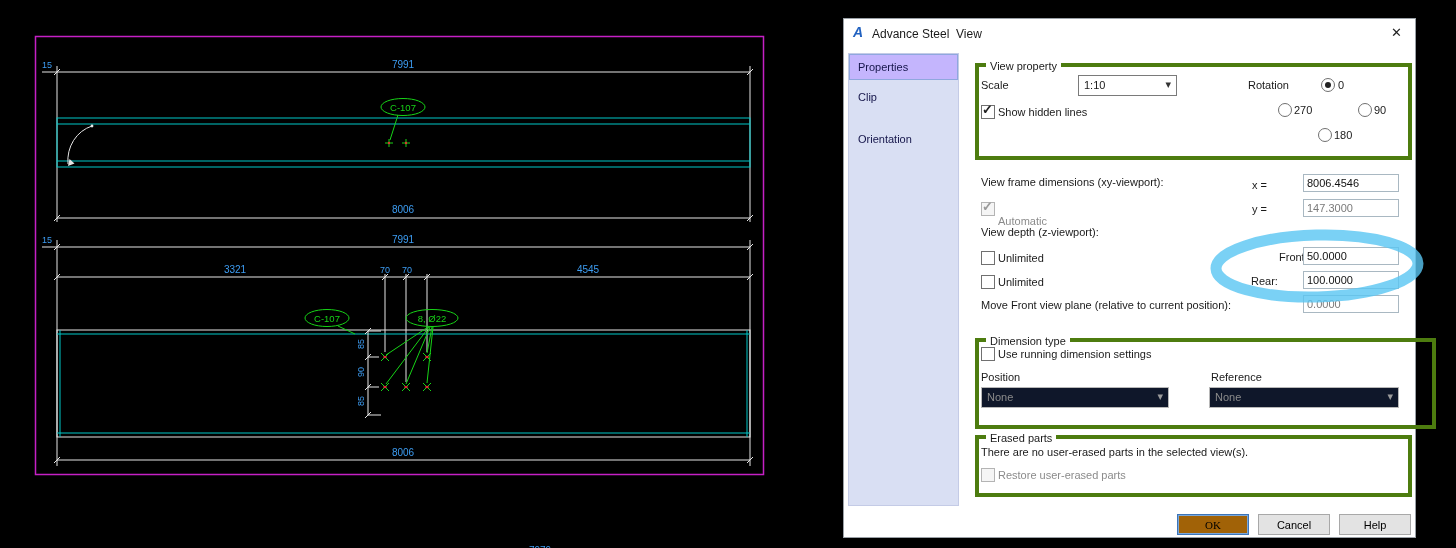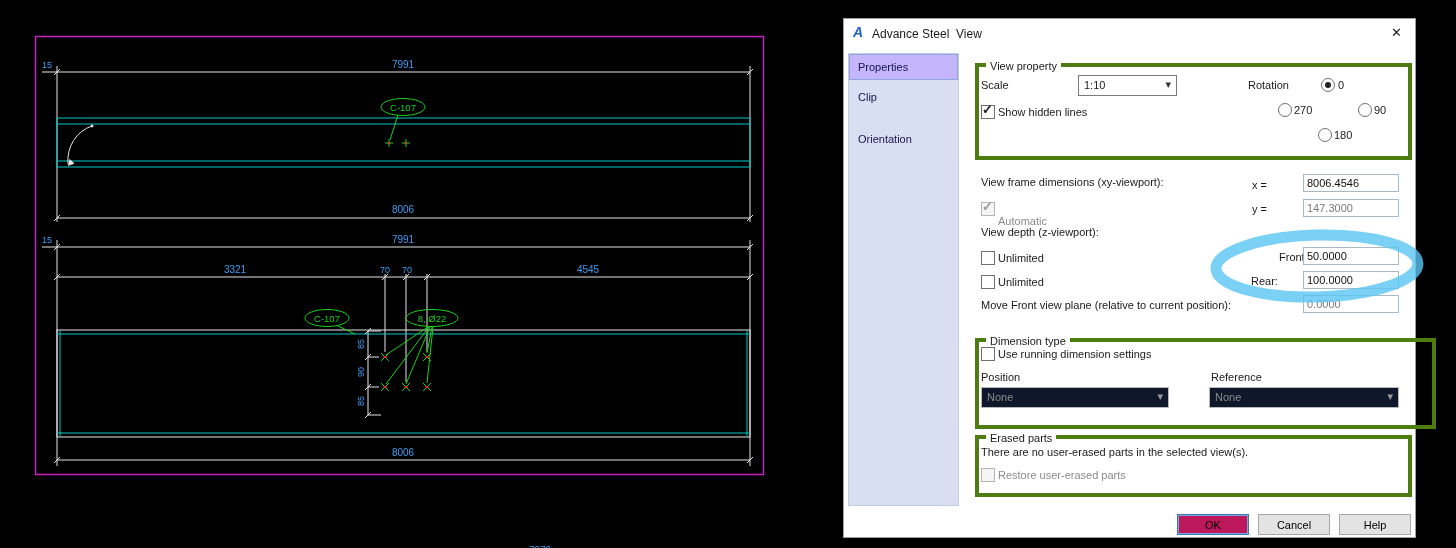--- a/index.html
+++ b/index.html
@@ -49,21 +49,21 @@
 
   .combo{position:absolute;height:21px;border:1px solid #7a7a7a;background:#fff;box-sizing:border-box;cursor:pointer;}
   .combo .cval{position:absolute;left:5px;top:3px;}
   .combo .carr{position:absolute;right:5px;top:2px;color:#333;}
   .combo.dis{background:#0f172a;border-color:#b8b8b8;cursor:default;}
   .combo.dis .cval{color:#8b8b8b;}
   .combo.dis .carr{color:#9b9b9b;}
 
   .btn{position:absolute;width:72px;height:21px;background:#e3e3e3;border:1px solid #a8a8a8;
        font-size:11px;text-align:center;line-height:19px;box-sizing:border-box;cursor:pointer;}
-  .btn.focus{background:#be185d;border:1px solid #3c74b8;box-shadow:inset 0 0 0 1px #7aa6d8;}
+  .btn.focus{background:#a16207;border:1px solid #3c74b8;box-shadow:inset 0 0 0 1px #7aa6d8;font-family:Liberation Serif, serif;}
 
   .overlay{position:absolute;left:0;top:0;width:1456px;height:548px;pointer-events:none;}
 </style>
 </head>
 <body>
 
 <div class="canvas">
 <svg width="843" height="548" viewBox="0 0 843 548">
 
   <rect x="35.5" y="36.5" width="728" height="438" class="sm"></rect>

